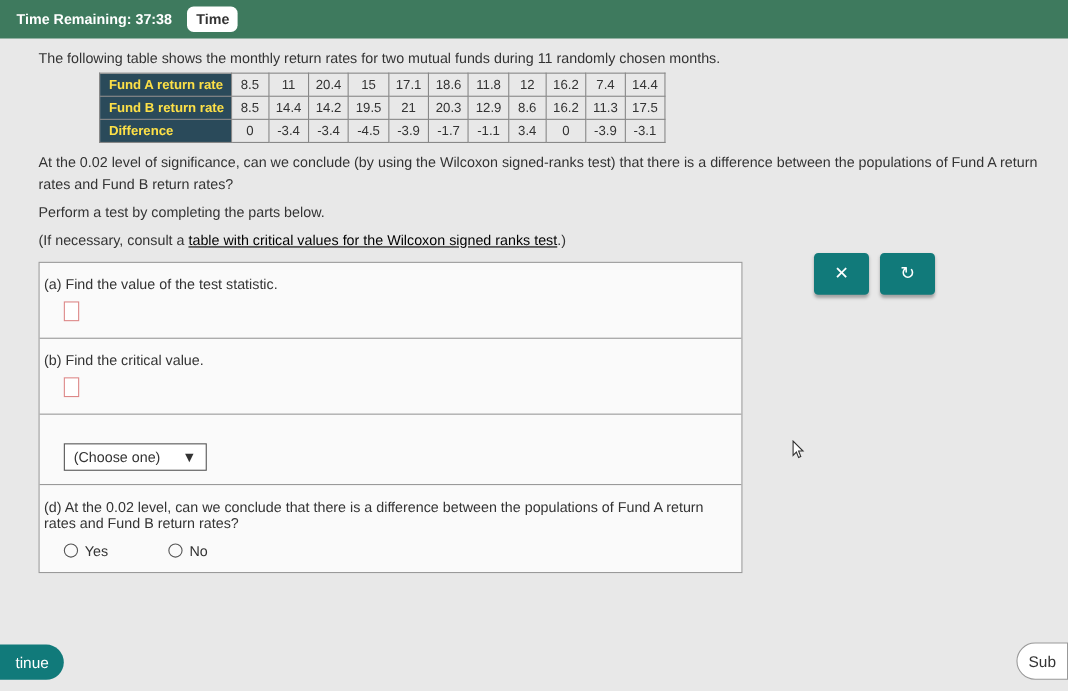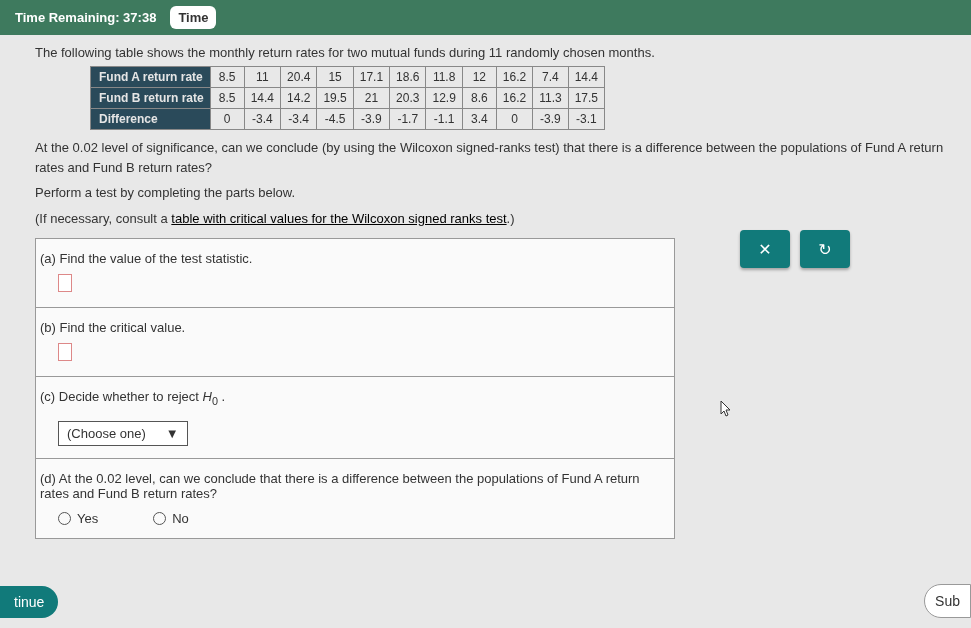--- a/index.html
+++ b/index.html
@@ -41,21 +41,21 @@
   font-size: 12px;
 }
 .data-table th, .data-table td {
   border: 1px solid #888;
   padding: 3px 6px;
   text-align: center;
   min-width: 34px;
 }
 .data-table th {
   background: #2a4a5a;
-  color: #e5e5e5;
+  color: #fde047;
   text-align: left;
   padding-left: 8px;
   font-weight: bold;
 }
 .question-text { margin: 6px 0; line-height: 1.5; }
 .link { color: #000000; text-decoration: underline; cursor: pointer; }
 .panel {
   border: 1px solid #999;
   background: #fafafa;
   width: 640px;
@@ -220,23 +220,20 @@
   <div class="panel">
     <div class="panel-section">
       <div>(a) Find the value of the test statistic.</div>
       <div class="answer-box"></div>
     </div>
     <div class="panel-section">
       <div>(b) Find the critical value.</div>
       <div class="answer-box"></div>
     </div>
     <div class="panel-section">
-      <div>
-        <span>(c) Decide whether to reject </span><span class="ital">H</span><sub>0</sub><span> .</span>
-      </div>
       <div class="dropdown">
         <span>(Choose one)</span>
         <span>▼</span>
       </div>
     </div>
     <div class="panel-section">
       <div>(d) At the 0.02 level, can we conclude that there is a difference between the populations of Fund A return rates and Fund B return rates?</div>
       <div class="radio-row">
         <div class="radio-item">
           <span class="radio-circle"></span>

